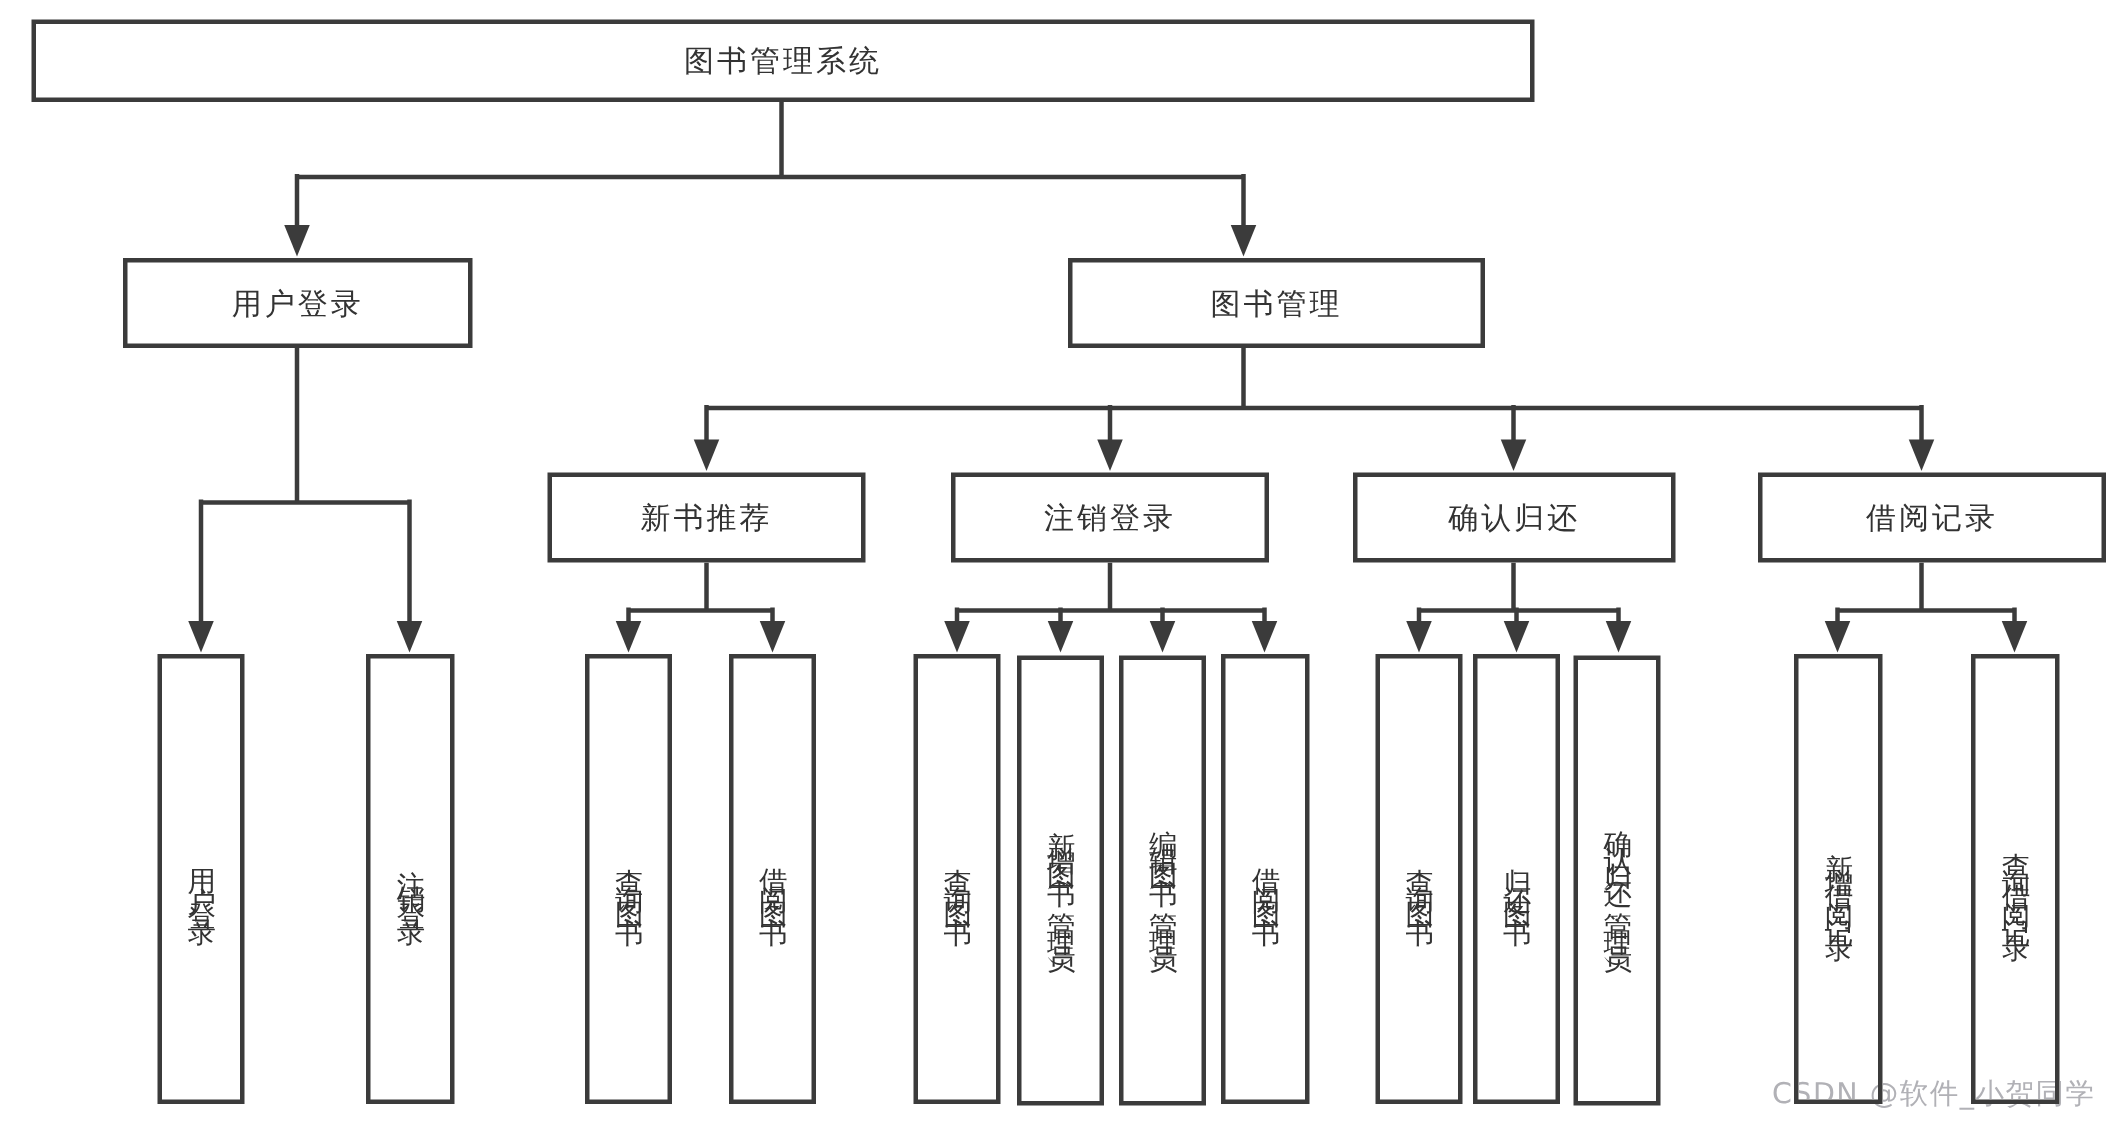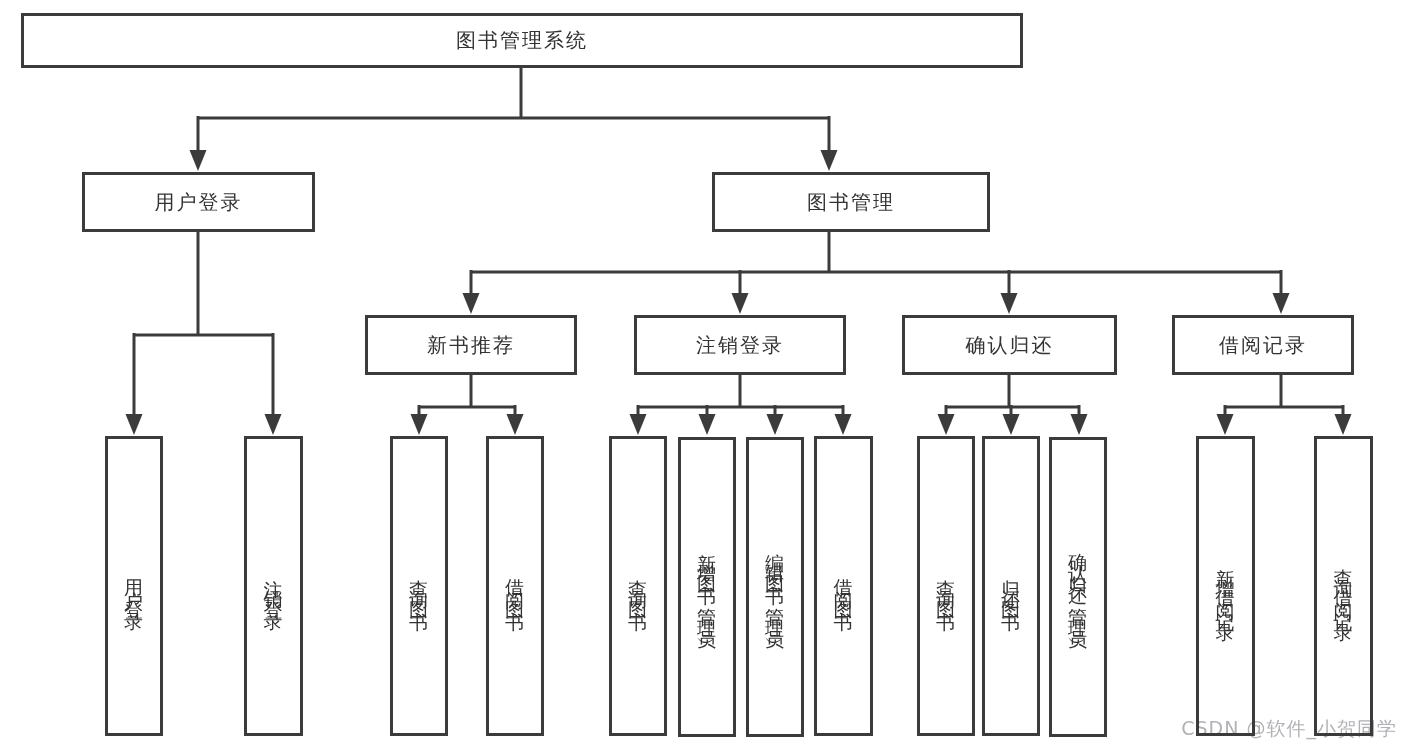--- a/index.html
+++ b/index.html
@@ -99,21 +99,21 @@
 
   <div class="hbox" style="left:365px;top:315px;width:212px;height:60px">
     <span>新书推荐</span>
   </div>
   <div class="hbox" style="left:634px;top:315px;width:212px;height:60px">
     <span>注销登录</span>
   </div>
   <div class="hbox" style="left:902px;top:315px;width:215px;height:60px">
     <span>确认归还</span>
   </div>
-  <div class="hbox" style="left:1172px;top:315px;width:182px;height:60px">
+  <div class="hbox" style="left:1172px;top:315px;width:232px;height:60px">
     <span>借阅记录</span>
   </div>
 
   <div class="vbox" style="left:105px;top:436px;width:58px;height:300px">
     <span>用户登录</span>
   </div>
   <div class="vbox" style="left:244px;top:436px;width:59px;height:300px">
     <span>注销登录</span>
   </div>
 

